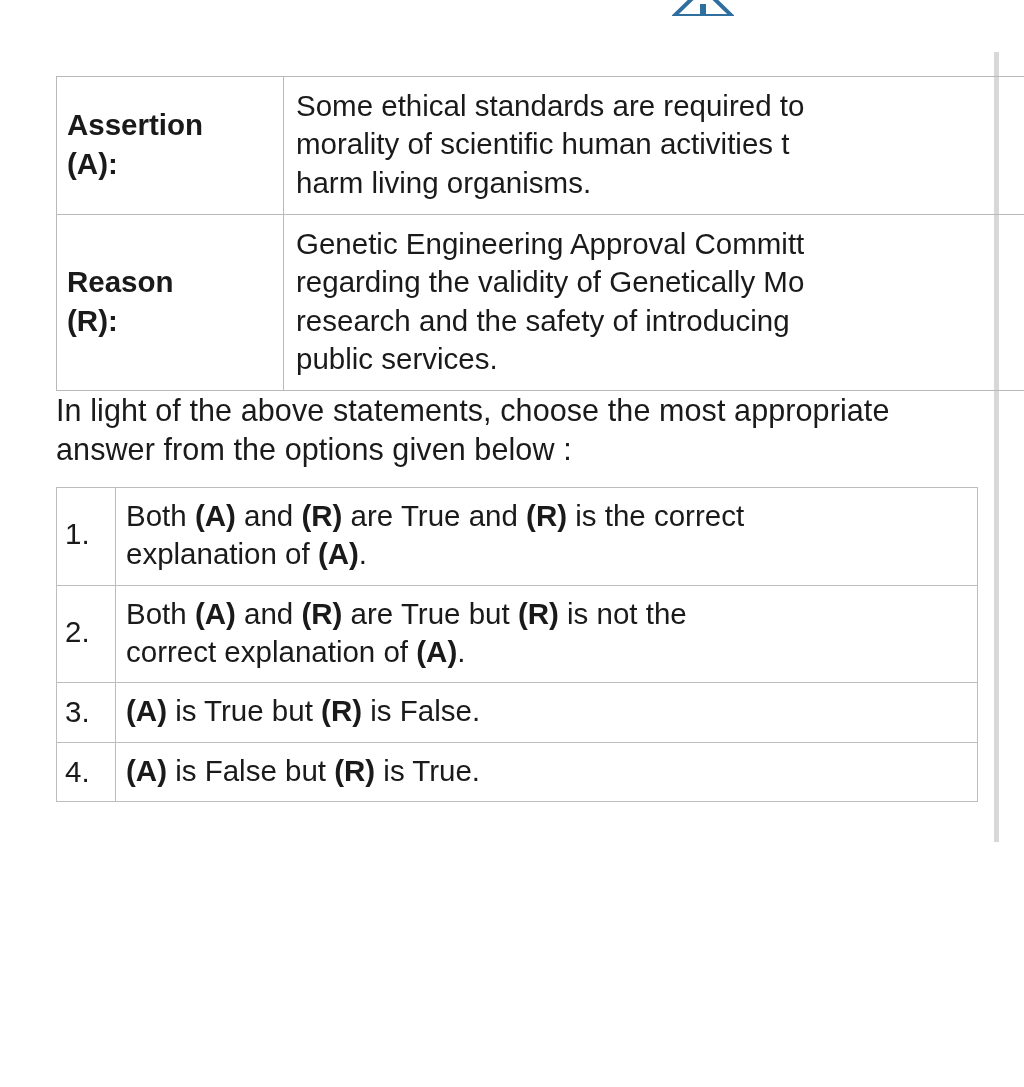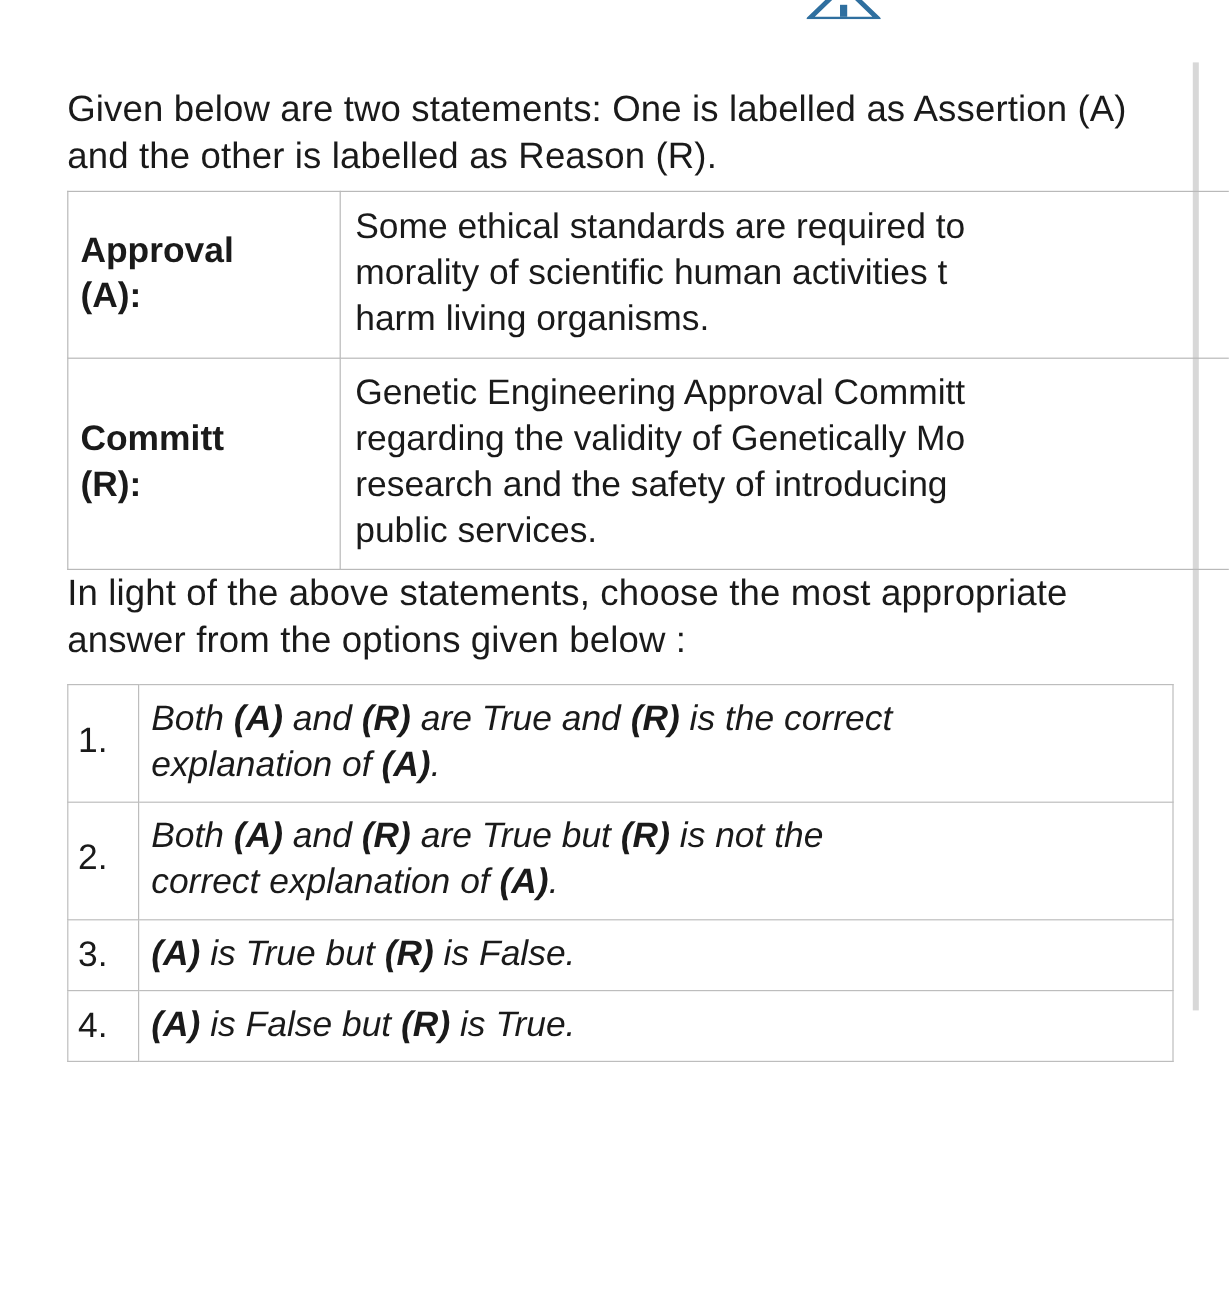--- a/index.html
+++ b/index.html
@@ -97,61 +97,55 @@
   }
   table.opts td.num {
     width: 48px;
     text-align: left;
     padding: 10px 2px 10px 8px;
     vertical-align: bottom;
   }
   table.opts tr.tall td.num { vertical-align: middle; padding-bottom: 14px; }
   table.opts td.text {
     padding: 9px 6px 11px 10px;
-    font-style: italic;
   }
   table.opts td.text .line { display: block; }
   b { font-weight: bold; }
 </style>
 </head>
 <body>
 
 <div class="top-glyph">
   <svg width="62" height="30" viewBox="0 0 62 30">
     <path d="M31 2 L60 30 L2 30 Z" fill="none" stroke="#2f6f9f" stroke-width="4"></path>
     <rect x="28" y="18" width="6" height="10" fill="#2f6f9f"></rect>
   </svg>
 </div>
 
 <div class="right-rule"></div>
 
 <div class="page">
 
-  <p class="para intro">
-    <span class="line">Given below are two statements: One is labelled</span>
-    <span class="line">as Assertion (A) and the other is labelled as</span>
-    <span class="line">Reason (R).</span>
-  </p>
 
   <table class="ar">
     <tbody>
         <tr>
       <td class="label">
-        <span>Approval</span><br>
+        <span>Assertion</span><br>
         <span>(A):</span>
       </td>
       <td class="body">
         <span class="line">Some ethical standards are required to</span>
         <span class="line">morality of scientific human activities t</span>
         <span class="line">harm living organisms.</span>
       </td>
     </tr>
     <tr>
       <td class="label">
-        <span>Committ</span><br>
+        <span>Reason</span><br>
         <span>(R):</span>
       </td>
       <td class="body">
         <span class="line">Genetic Engineering Approval Committ</span>
         <span class="line">regarding the validity of Genetically Mo</span>
         <span class="line">research and the safety of introducing </span>
         <span class="line">public services.</span>
       </td>
     </tr>
   </tbody>

